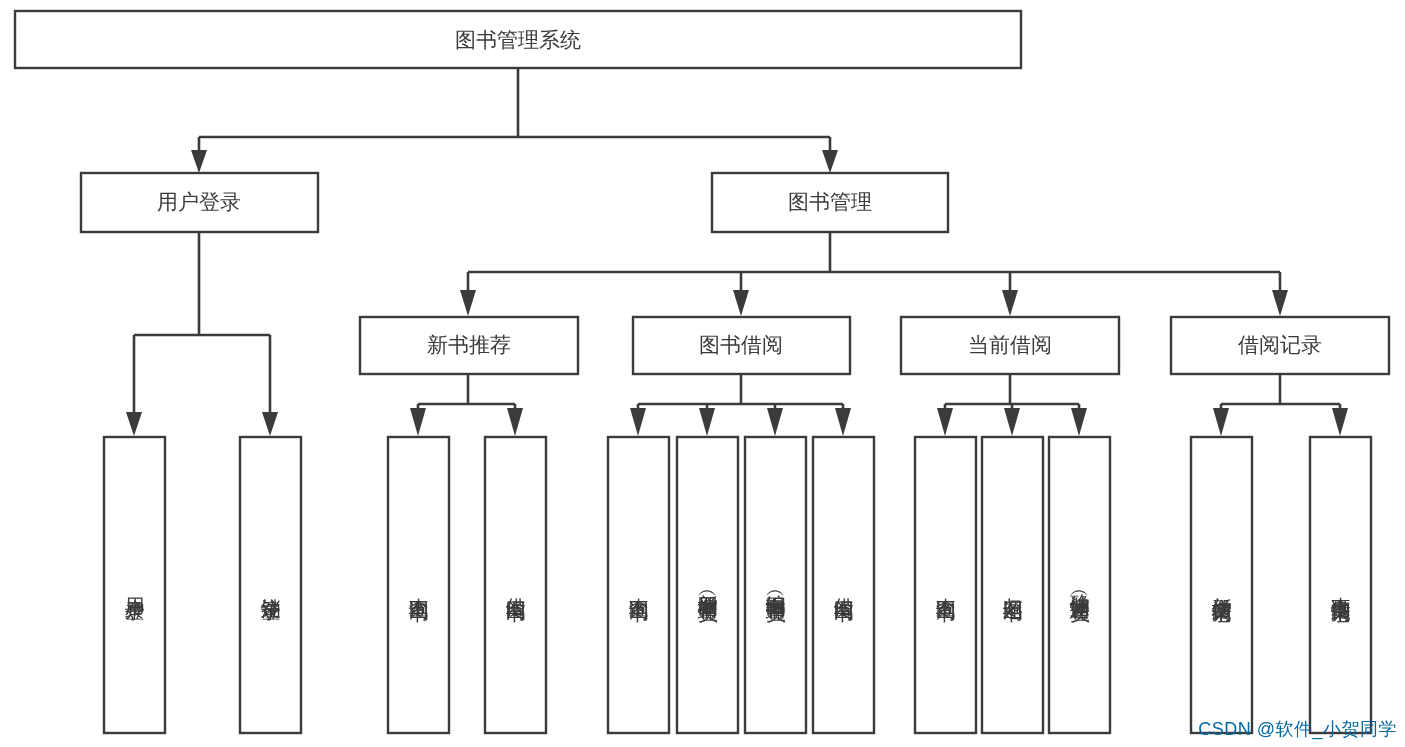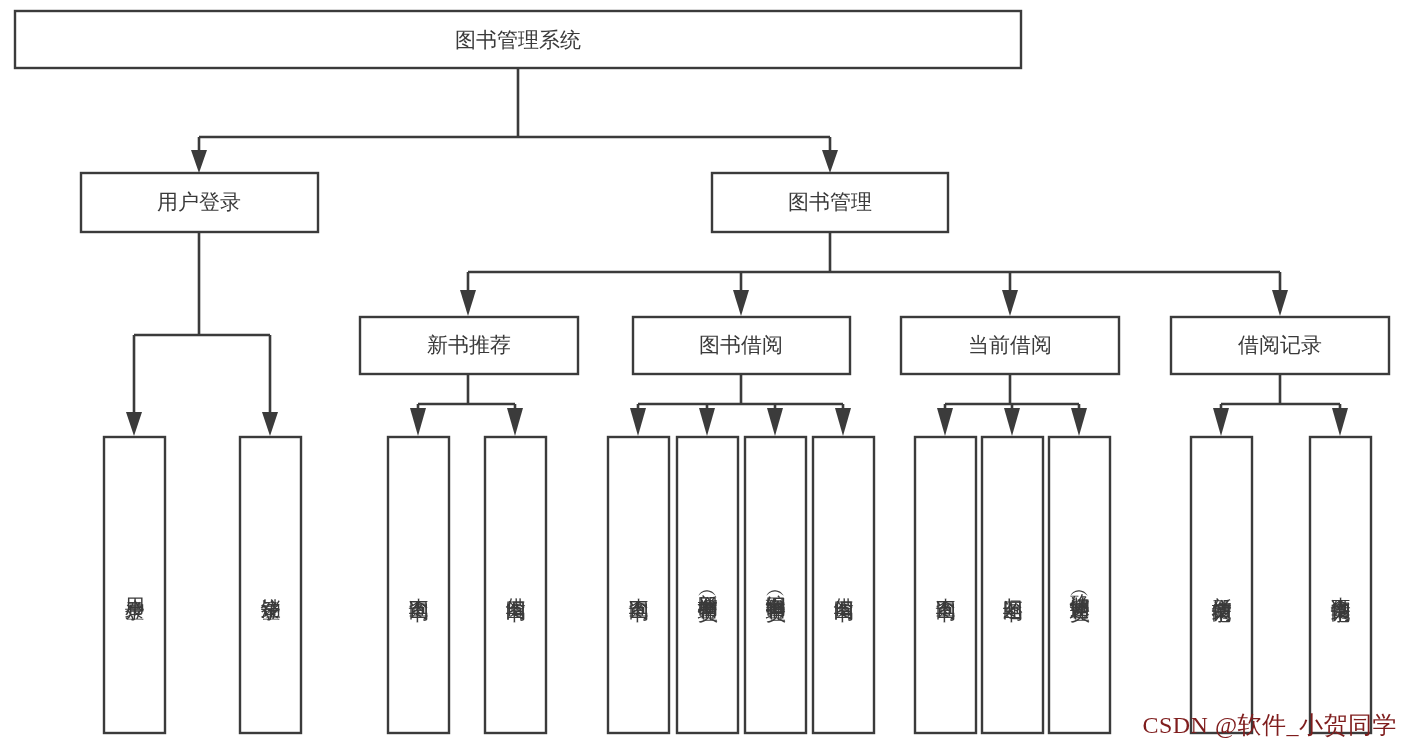--- a/index.html
+++ b/index.html
@@ -63,23 +63,23 @@
     line-height: 1.08;
     color: #3a3a3a;
     letter-spacing: 1.5px;
     white-space: nowrap;
     pointer-events: none;
   }
   .watermark {
     position: absolute;
     right: 8px;
     bottom: 6px;
-    font-family: Liberation Serif, serif;
-    font-size: 24px;
-    color: #7f1d1d;
+    font-family: Liberation Sans, sans-serif;
+    font-size: 18px;
+    color: #0369a1;
     letter-spacing: 0.5px;
     white-space: nowrap;
   }
 </style>
 </head>
 <body>
 
 <div id="diagram-root">
 
   <svg class="diagram-svg" viewBox="0 0 1405 747">

